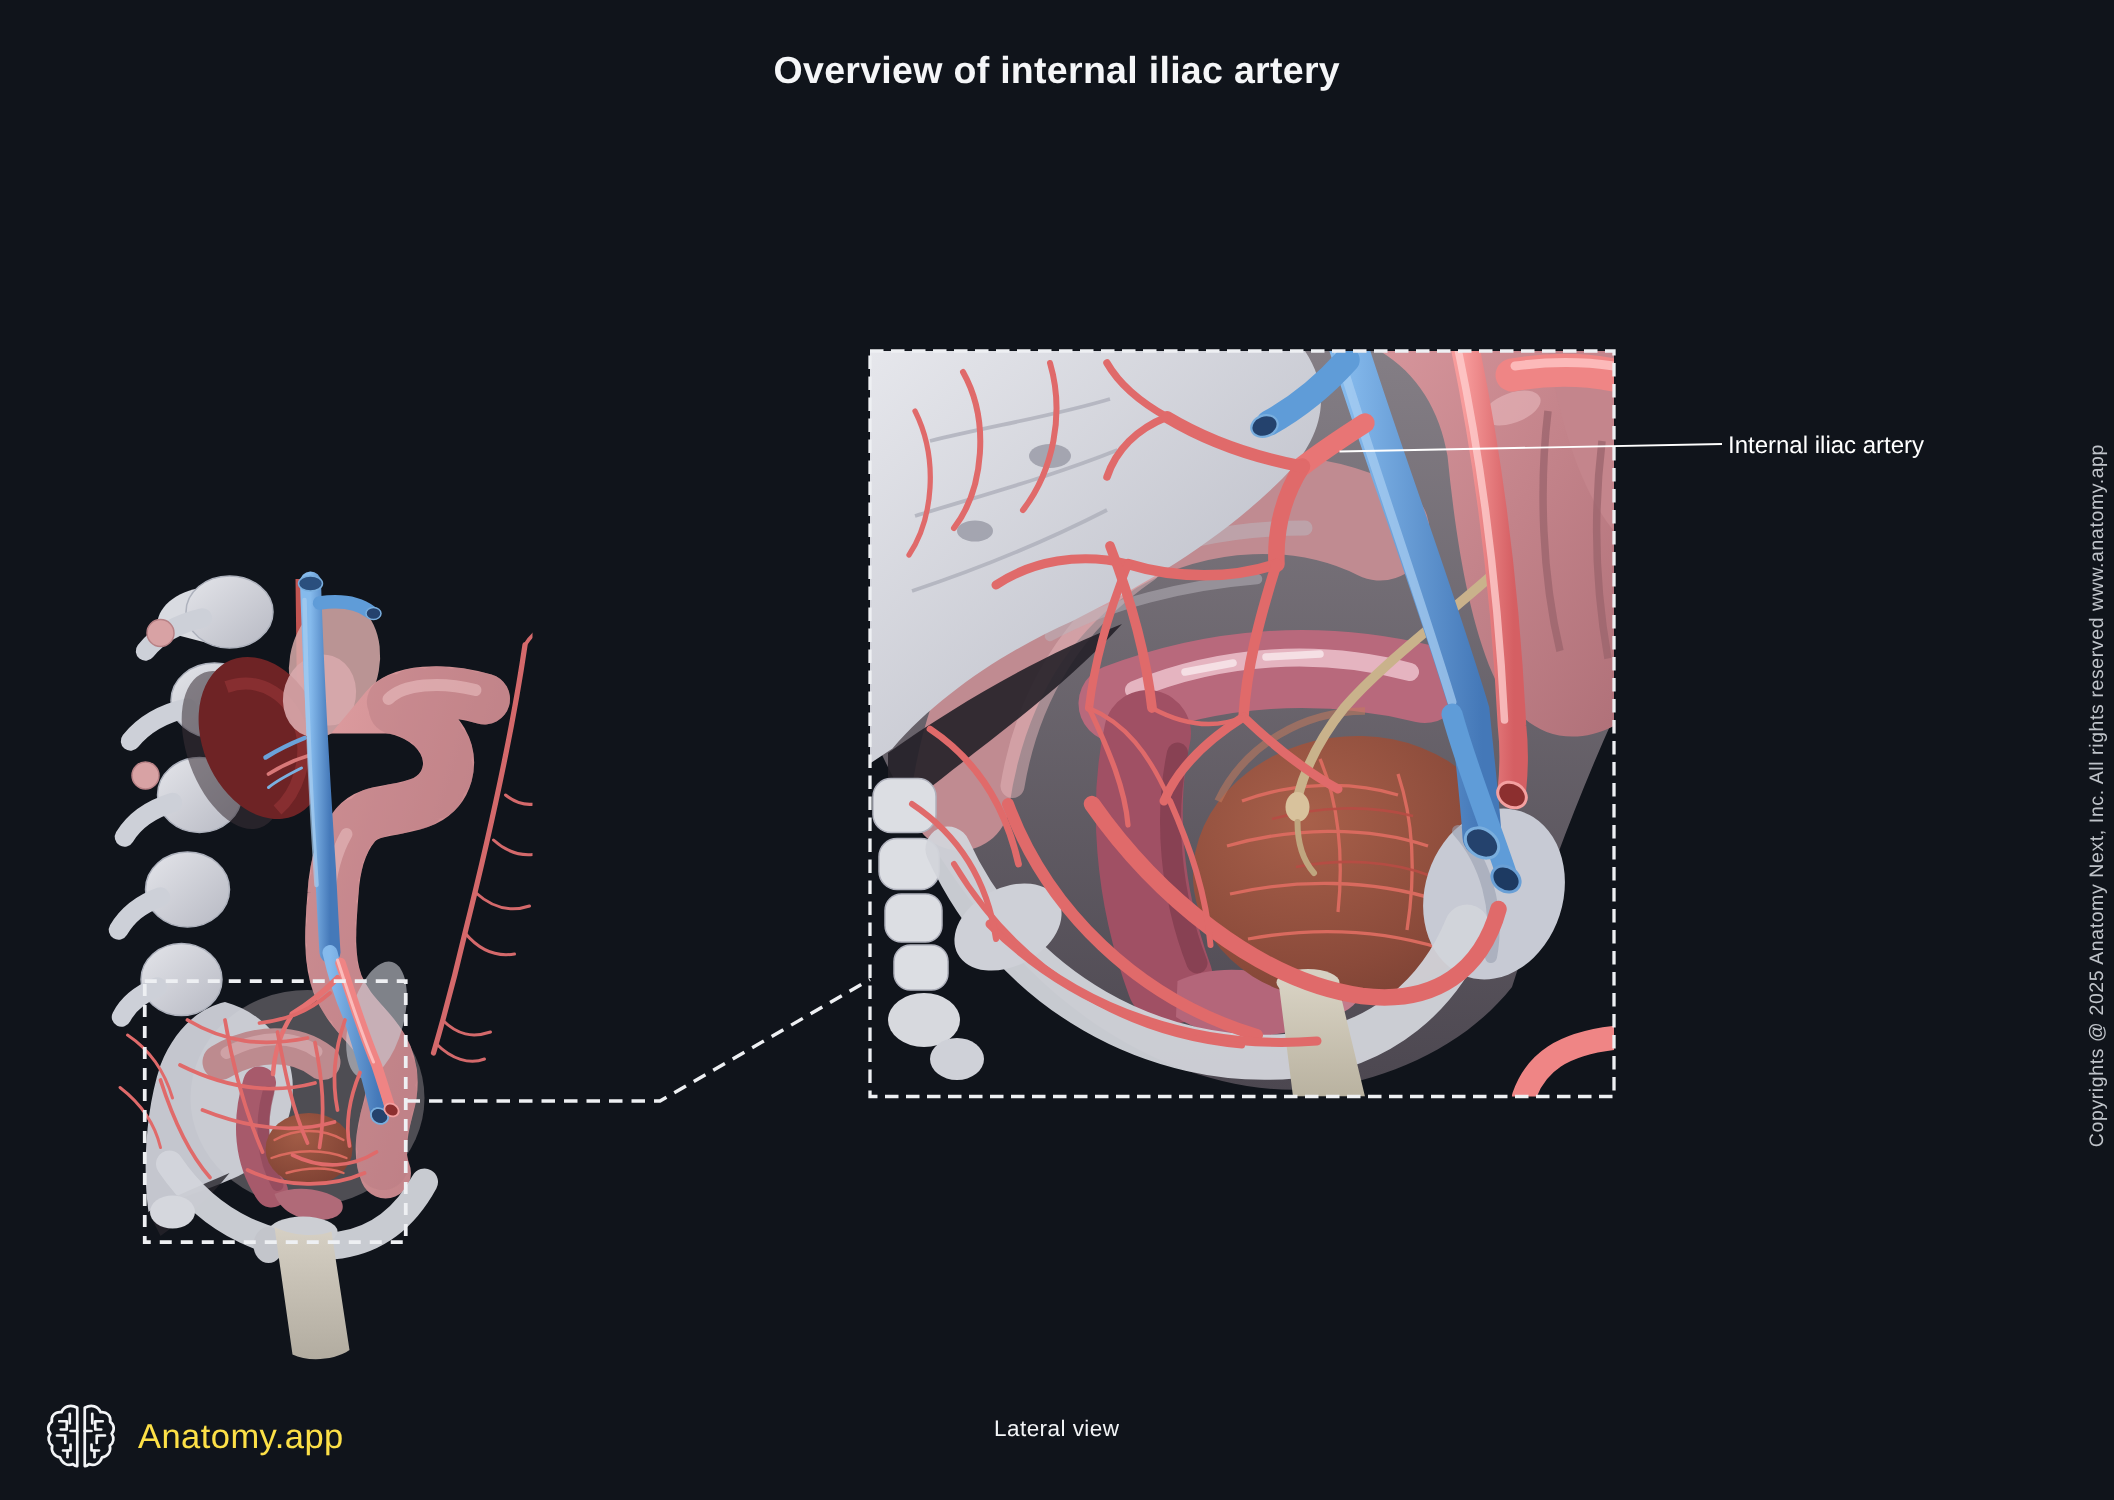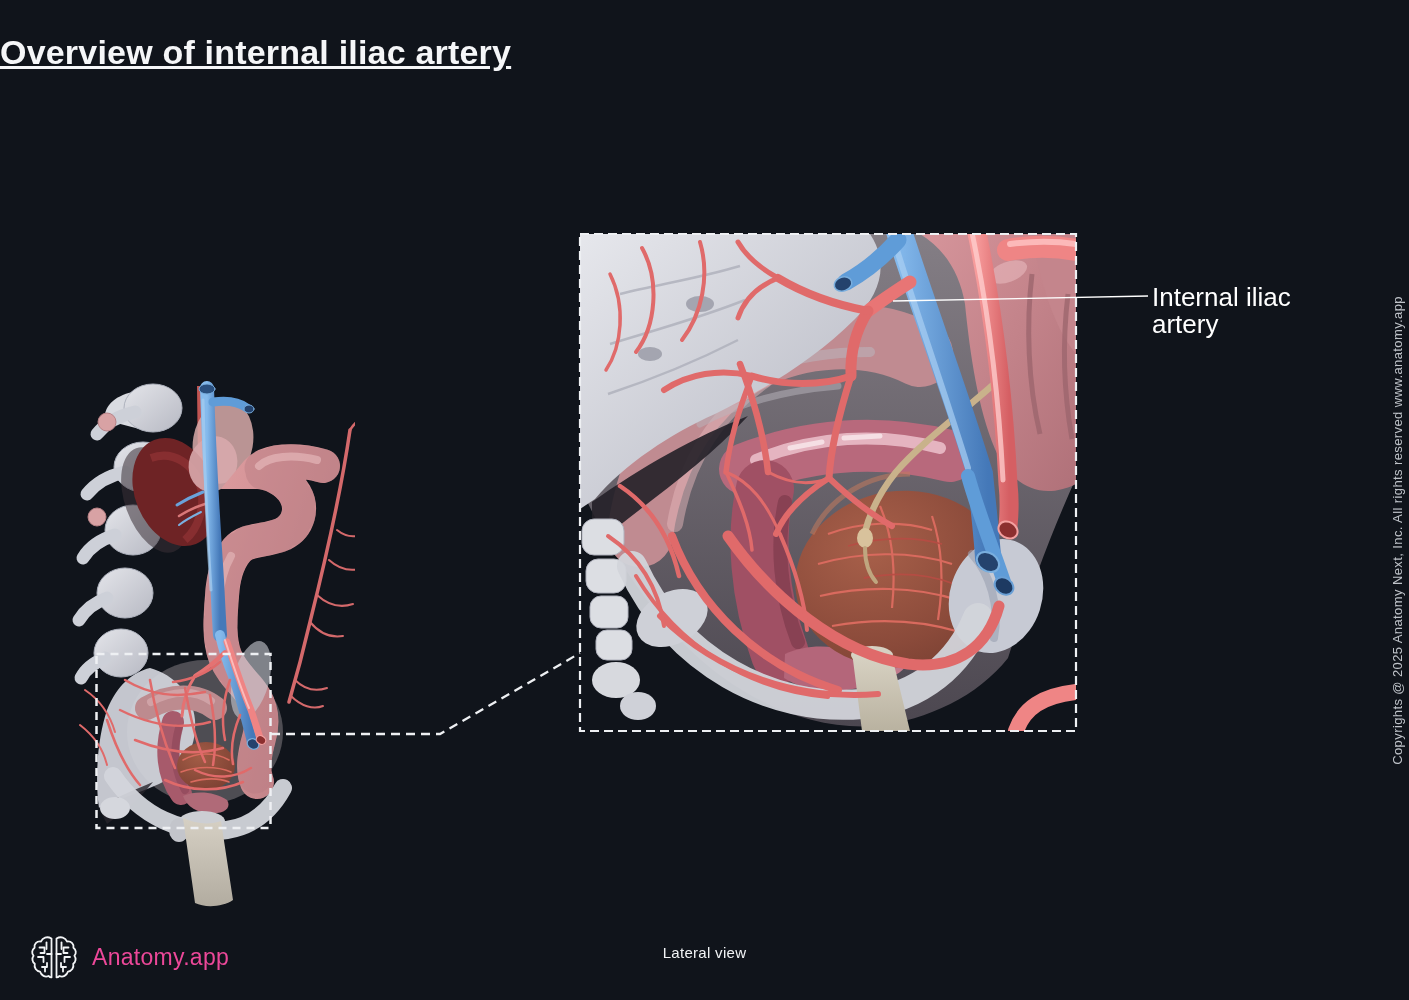--- a/index.html
+++ b/index.html
@@ -10,31 +10,31 @@
   }
   *{margin:0;padding:0;box-sizing:border-box;}
   html,body{background:var(--background);}
   .stage{
     position:relative;width:1409px;height:1000px;overflow:hidden;
     background:var(--background);
     font-family:"Liberation Sans","DejaVu Sans",sans-serif;
     color:var(--text-primary);
   }
   .title{
-    position:absolute;top:33px;left:0;right:0;
-    font-size:34px;font-weight:700;letter-spacing:.2px;color:var(--text-primary);text-decoration:underline;
+    position:absolute;top:33px;left:0;right:0;text-align:center;
+    font-size:25px;font-weight:700;letter-spacing:.2px;color:var(--text-primary);
   }
   .figure-svg{position:absolute;}
   .overlay{position:absolute;left:0;top:0;width:1409px;height:1000px;pointer-events:none;}
   .annotation-label{
     position:absolute;left:1152px;top:284px;width:148px;
-    font-size:26px;line-height:27px;font-weight:400;color:#ffffff;
+    font-size:16px;line-height:27px;font-weight:400;color:#ffffff;
   }
   .brand{position:absolute;left:30px;top:933px;display:flex;align-items:center;gap:14px;}
-  .brand-name{font-size:23px;color:#ec4899;letter-spacing:.3px;}
+  .brand-name{font-size:23px;color:#fde047;letter-spacing:.3px;}
   .view-label{
     position:absolute;left:0;right:0;top:944px;text-align:center;
     font-size:15px;color:#f2f4f6;letter-spacing:.3px;
   }
   .copyright{
     position:absolute;right:4px;top:250px;height:560px;
     display:flex;align-items:center;justify-content:center;
   }
   .copyright span{
     writing-mode:vertical-rl;transform:rotate(180deg);

